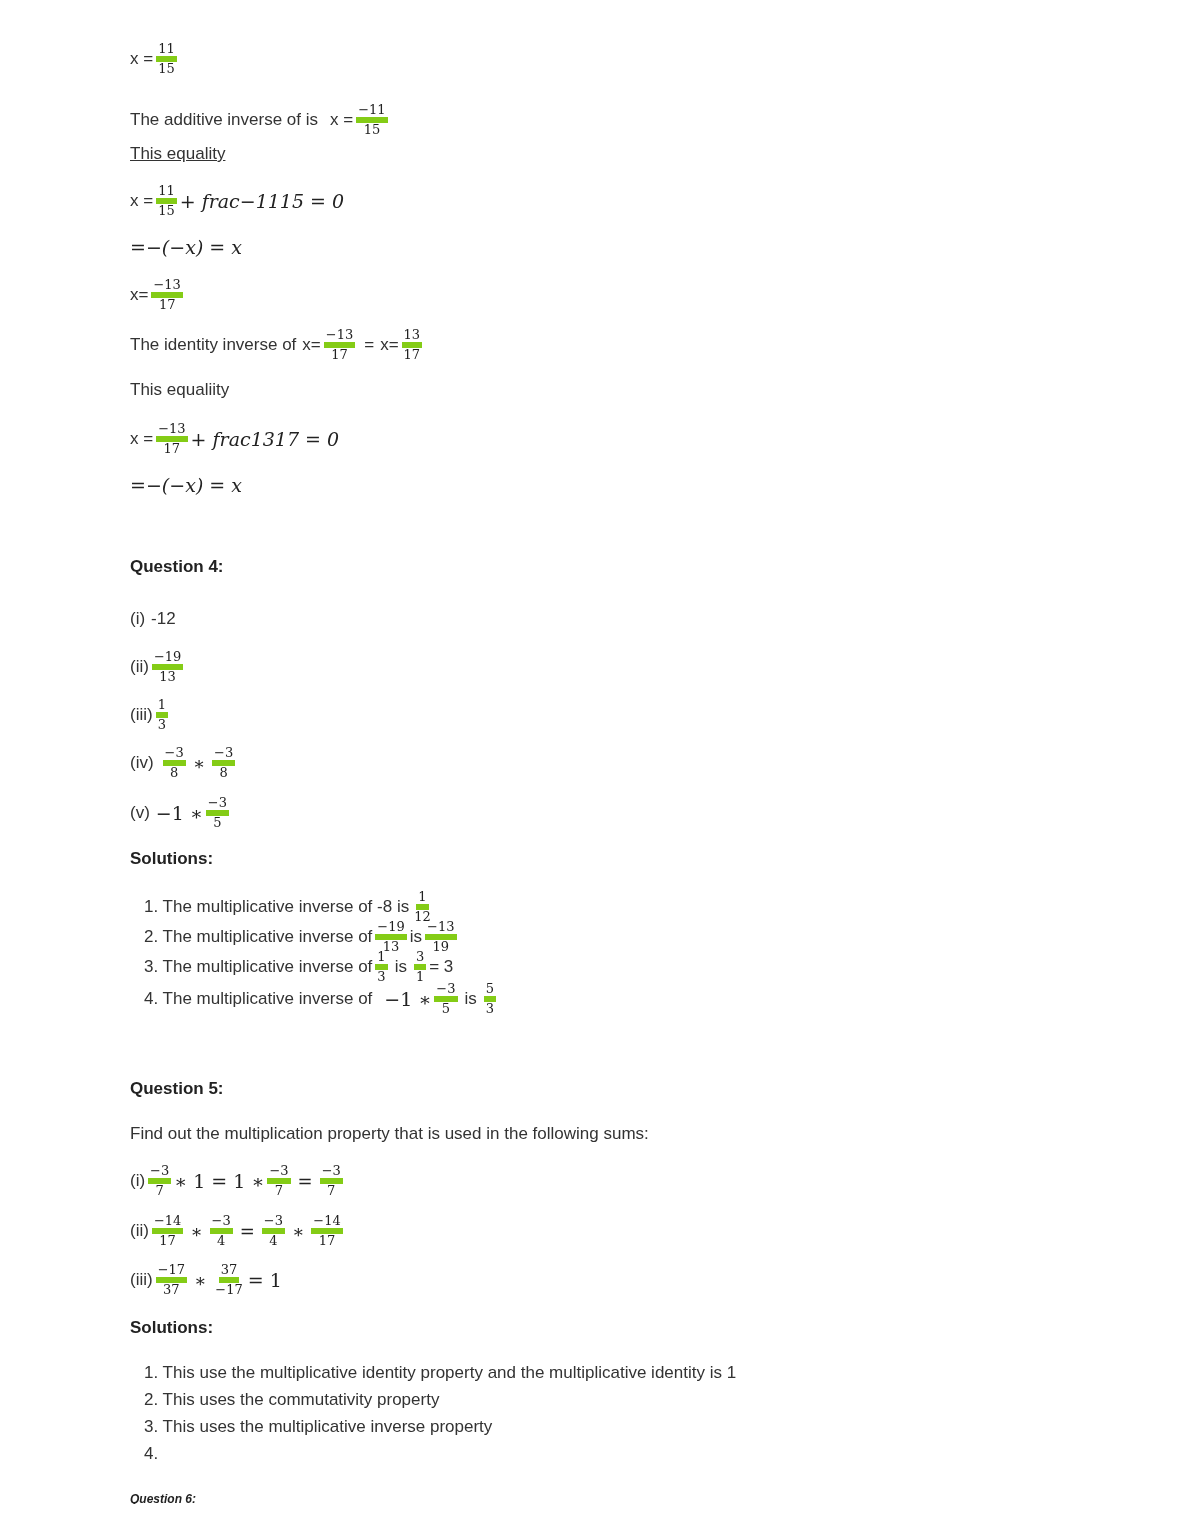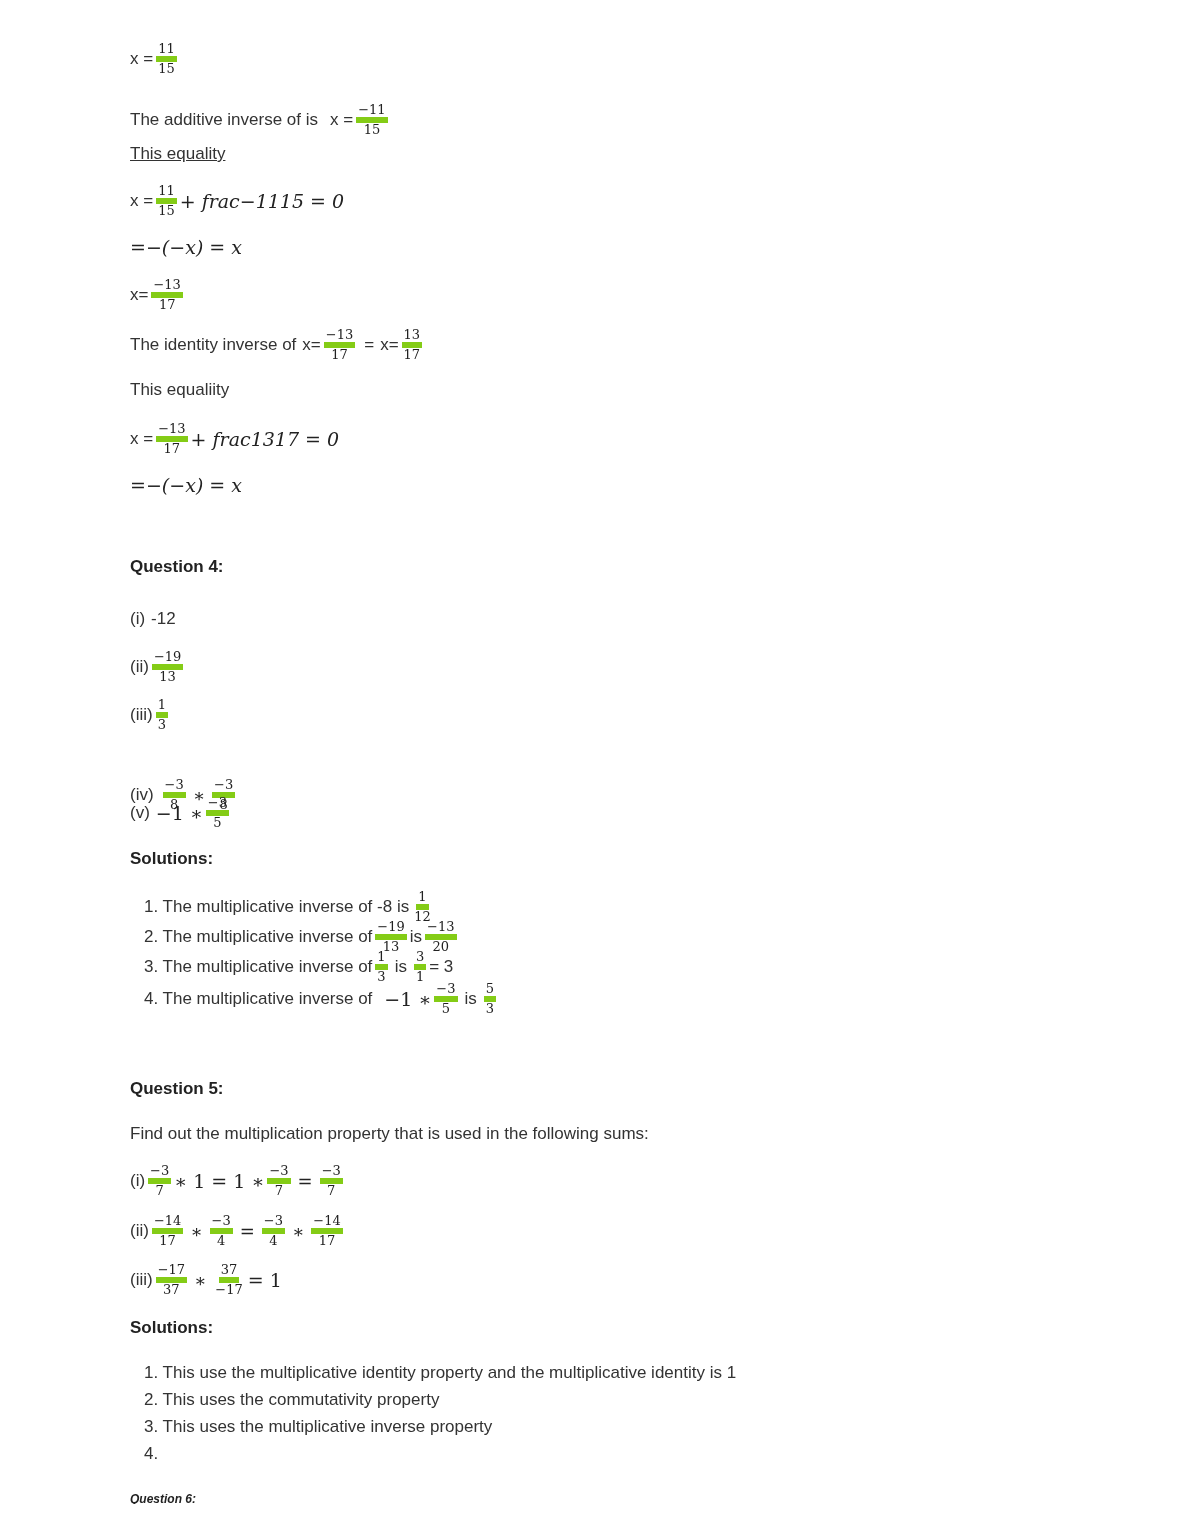--- a/index.html
+++ b/index.html
@@ -116,21 +116,21 @@
 </div>
 
 <div class="abs" style="top:698px;">
   <span class="sans">(iii)</span>
   <span class="frac">
       <span class="num">1</span>
       <span class="den">3</span>
     </span>
 </div>
 
-<div class="abs" style="top:778px;">
+<div class="abs" style="top:746px;">
   <span class="sans">(iv)</span>
     <span class="gap"></span>
   <span class="frac">
       <span class="num">−3</span>
       <span class="den">8</span>
     </span>
   <span class="op">∗</span>
   <span class="frac">
       <span class="num">−3</span>
       <span class="den">8</span>
@@ -159,21 +159,21 @@
 
 <div class="list-item" style="top:920px;">
   <span class="sans">2. The multiplicative inverse of</span>
   <span class="frac">
       <span class="num">−19</span>
       <span class="den">13</span>
     </span>
   <span class="sans">is</span>
   <span class="frac">
       <span class="num">−13</span>
-      <span class="den">20</span>
+      <span class="den">19</span>
     </span>
 </div>
 
 <div class="list-item" style="top:950px;">
   <span class="sans">3. The multiplicative inverse of</span>
   <span class="frac">
       <span class="num">1</span>
       <span class="den">3</span>
     </span>
   <span class="sans" style="margin:0 4px;">is</span>

